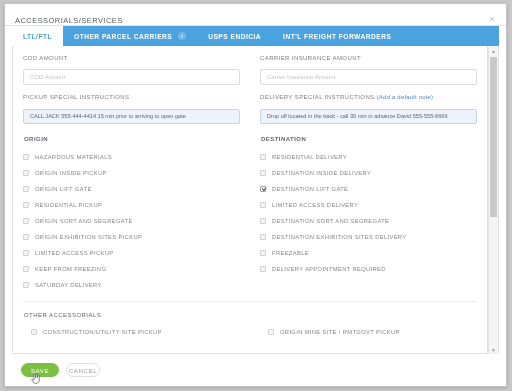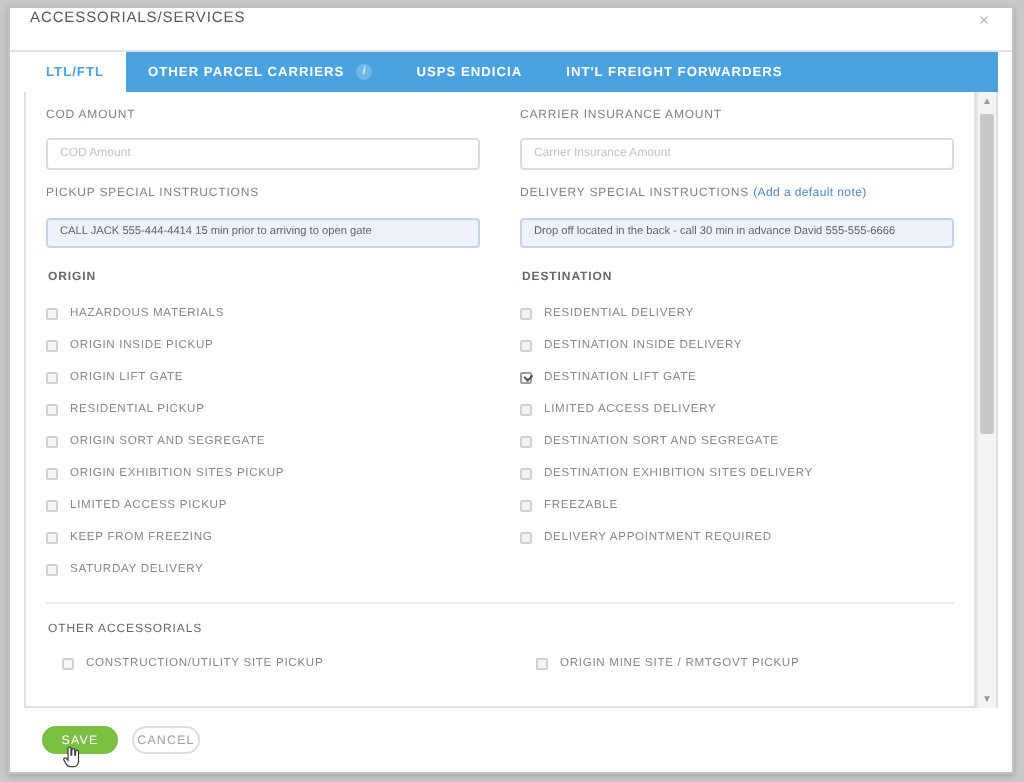--- a/index.html
+++ b/index.html
@@ -27,21 +27,21 @@
     display: flex;
     flex-direction: column;
   }
 
   
   .modal-header {
     height: 22px;
     min-height: 22px;
     border-bottom: 1px solid #e3e3e3;
     display: flex;
-    align-items: flex-start;
+    align-items: flex-end;
     padding: 0 8px 0 10px;
     box-sizing: border-box;
   }
   .modal-title {
     font-size: 7.5px;
     letter-spacing: 0.45px;
     color: #555a5f;
     font-weight: normal;
     flex: 1;
   }

